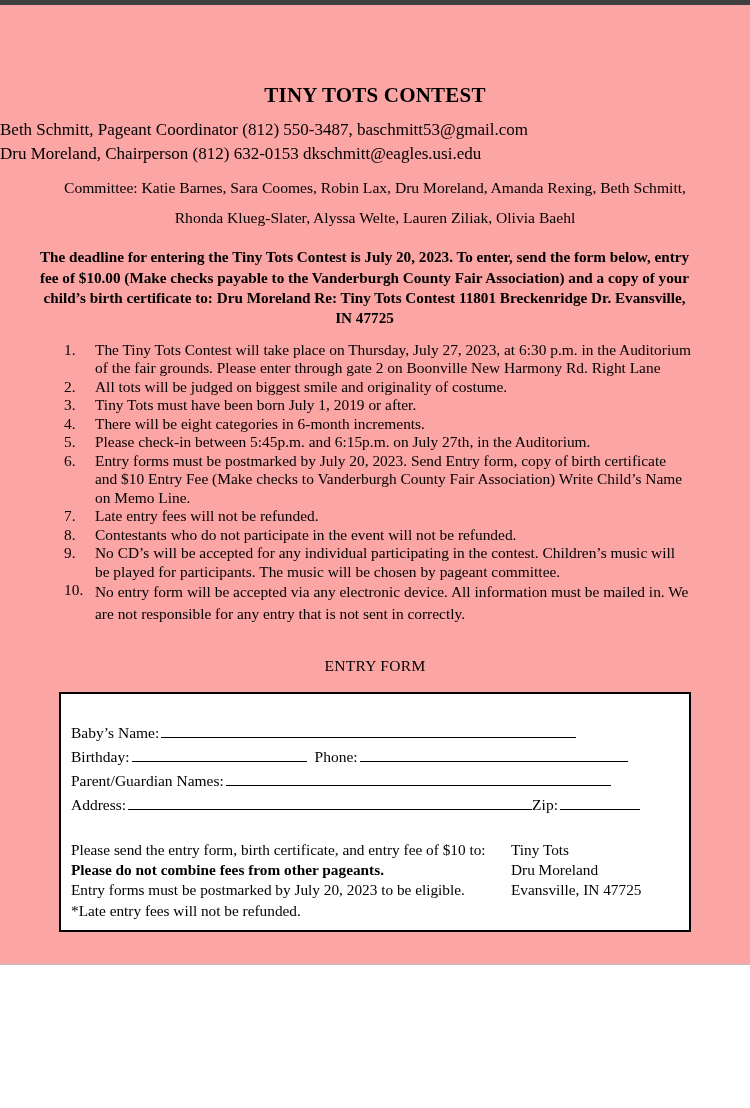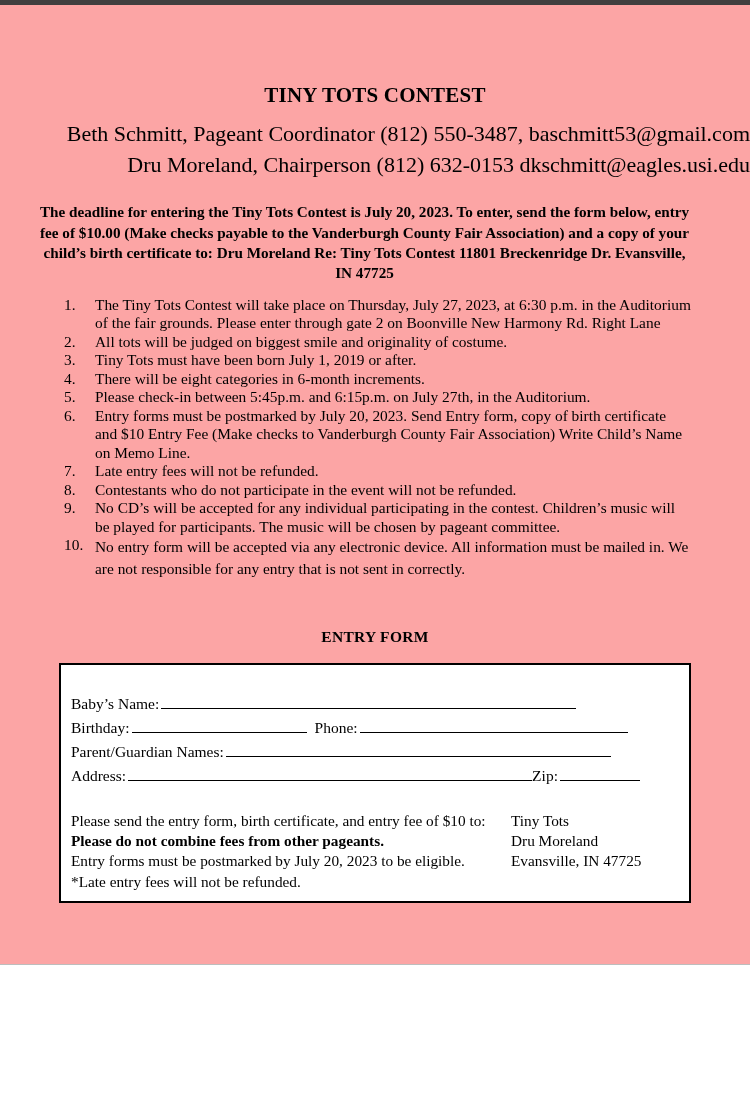--- a/index.html
+++ b/index.html
@@ -32,22 +32,22 @@
   .doc-title {
     text-align: center;
     font-weight: bold;
     font-size: 21px;
     letter-spacing: 0.2px;
     margin: 0;
     padding-top: 80px;
     line-height: 1.0;
   }
   .contact-line {
-    text-align: right;
-    font-size: 22px;
+    text-align: left;
+    font-size: 17px;
     line-height: 1.42;
     margin: 0;
     padding: 0;
   }
   .contact-line.first { padding-top: 12px; }
   .committee-line {
     text-align: center;
     font-size: 15.6px;
     line-height: 1.0;
     margin: 0;
@@ -87,24 +87,24 @@
     box-sizing: border-box;
   }
   .rule .txt {
     flex: 1 1 auto;
   }
   .rule.loose .txt { line-height: 1.45; }
 
   
   .entry-form-heading {
     text-align: center;
-    font-weight: bold;
+    font-weight: normal;
     font-size: 15.5px;
     letter-spacing: 0.3px;
-    margin: 16px;
+    margin: 0;
     padding-top: 31px;
   }
 
   
   .form-box {
     position: relative;
     margin: 17px auto 0 auto;
     width: 632px;
     height: 240px;
     border: 2.5px solid #000000;
@@ -159,20 +159,22 @@
 <body>
 
 <div id="page">
   <div id="content">
 
     <h1 class="doc-title">TINY TOTS CONTEST</h1>
 
     <p class="contact-line first">Beth Schmitt, Pageant Coordinator (812) 550-3487, baschmitt53@gmail.com</p>
     <p class="contact-line">Dru Moreland, Chairperson (812) 632-0153 dkschmitt@eagles.usi.edu</p>
 
+    <p class="committee-line c1">Committee: Katie Barnes, Sara Coomes, Robin Lax, Dru Moreland, Amanda Rexing, Beth Schmitt,</p>
+    <p class="committee-line c2">Rhonda Klueg-Slater, Alyssa Welte, Lauren Ziliak, Olivia Baehl</p>
 
     <p class="deadline">The deadline for entering the Tiny Tots Contest is July 20, 2023. To enter, send the form below, entry fee of $10.00 (Make checks payable to the Vanderburgh County Fair Association) and a copy of your child’s birth certificate to: Dru Moreland Re: Tiny Tots Contest 11801 Breckenridge Dr. Evansville, IN 47725</p>
 
     <div class="rules">
 
       <div class="rule">
         <span class="num">1.</span>
         <span class="txt">The Tiny Tots Contest will take place on Thursday, July 27, 2023, at 6:30 p.m. in the Auditorium of the fair grounds. Please enter through gate 2 on Boonville New Harmony Rd. Right Lane</span>
       </div>
 

